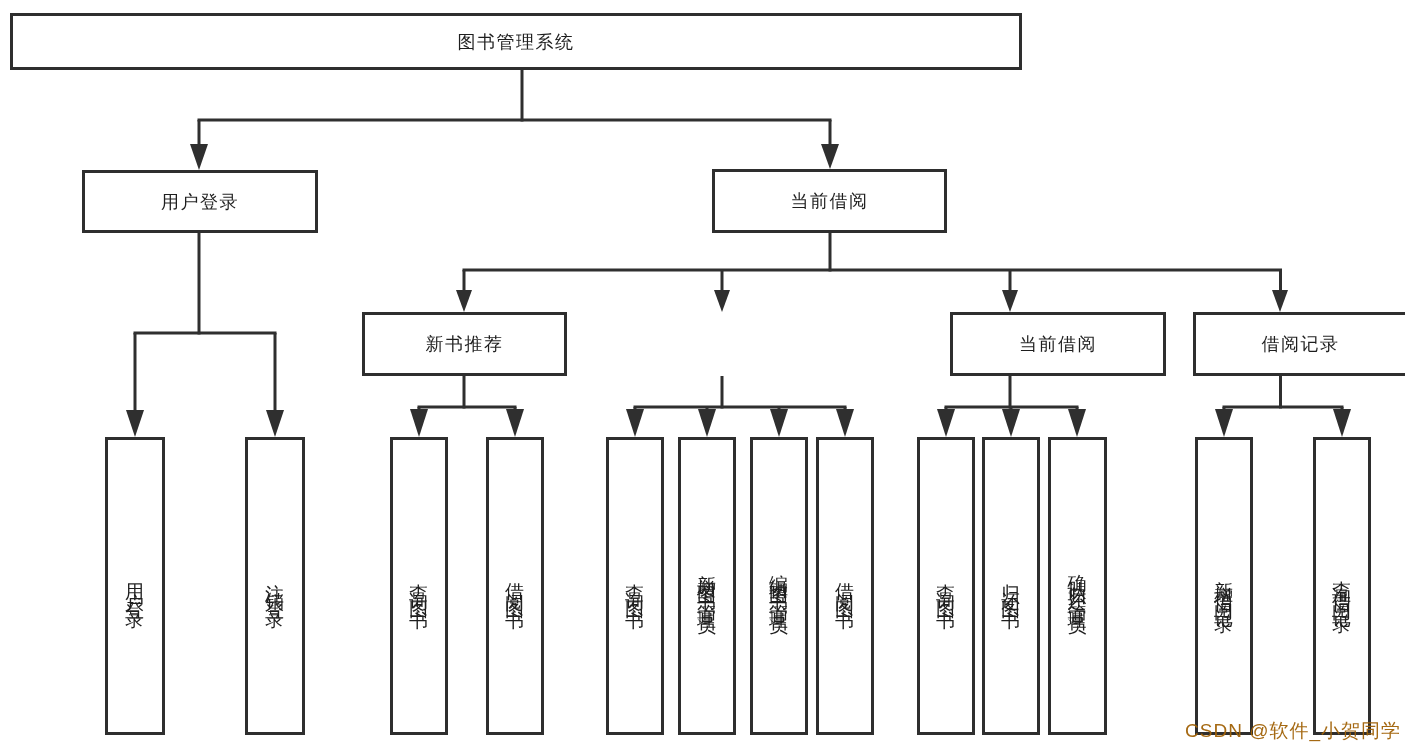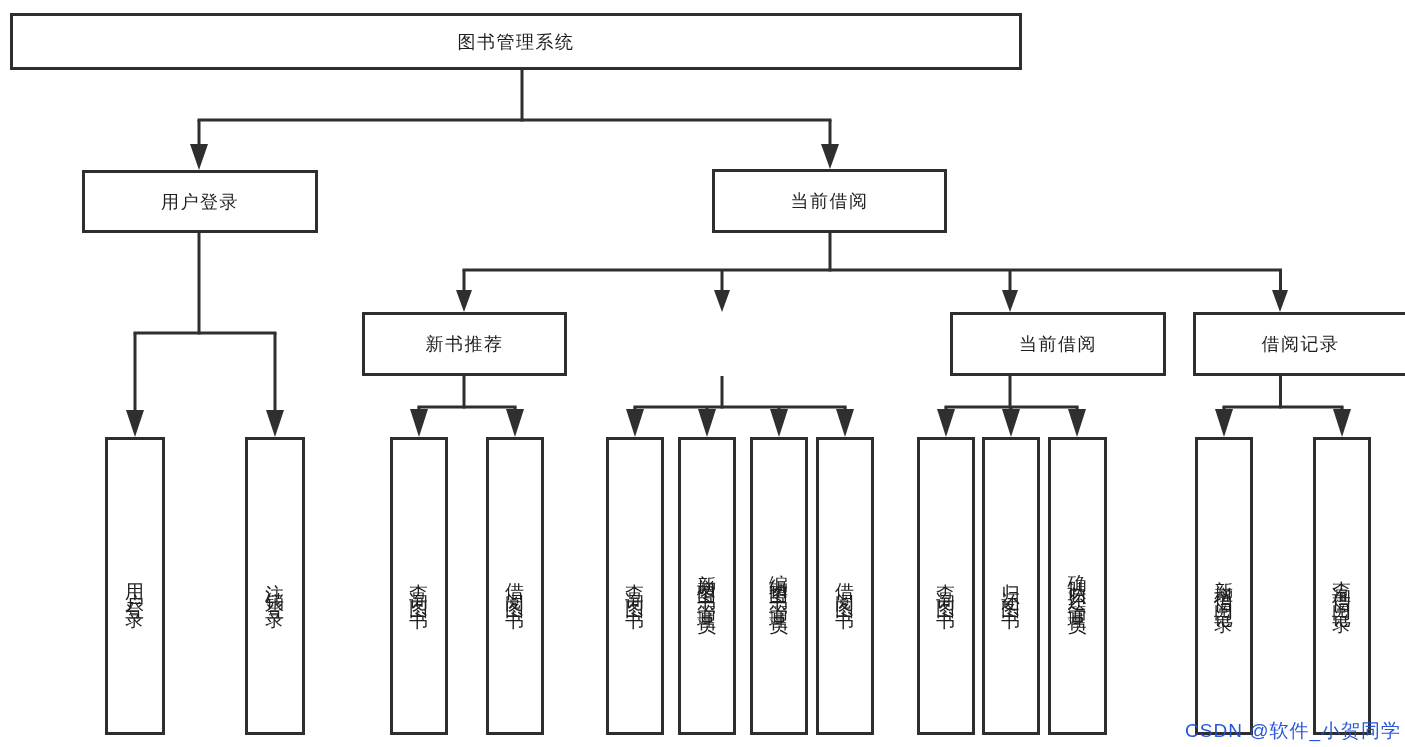--- a/index.html
+++ b/index.html
@@ -18,21 +18,21 @@
   .l2-box{height:63px;top:170px;}
   .l3-box{height:64px;top:312px;}
   .vbox{top:437px;height:298px;}
   .vlabel{
     writing-mode:vertical-rl;text-orientation:mixed;
     font-size:19px;letter-spacing:9px;color:#1e1e1e;line-height:1;
     white-space:nowrap;
   }
   .watermark{
     position:absolute;right:4px;bottom:3px;font-size:19px;letter-spacing:1px;
-    color:#1d4ed8;opacity:.95;z-index:5;
+    color:#a16207;opacity:.95;z-index:5;
   }
 </style>
 </head>
 <body>
 
 <div class="canvas">
 
   <svg class="connector-svg" viewBox="0 0 1405 747" xmlns="http://www.w3.org/2000/svg">
     <g stroke="#2f2f2f" stroke-width="3" fill="none">
 

